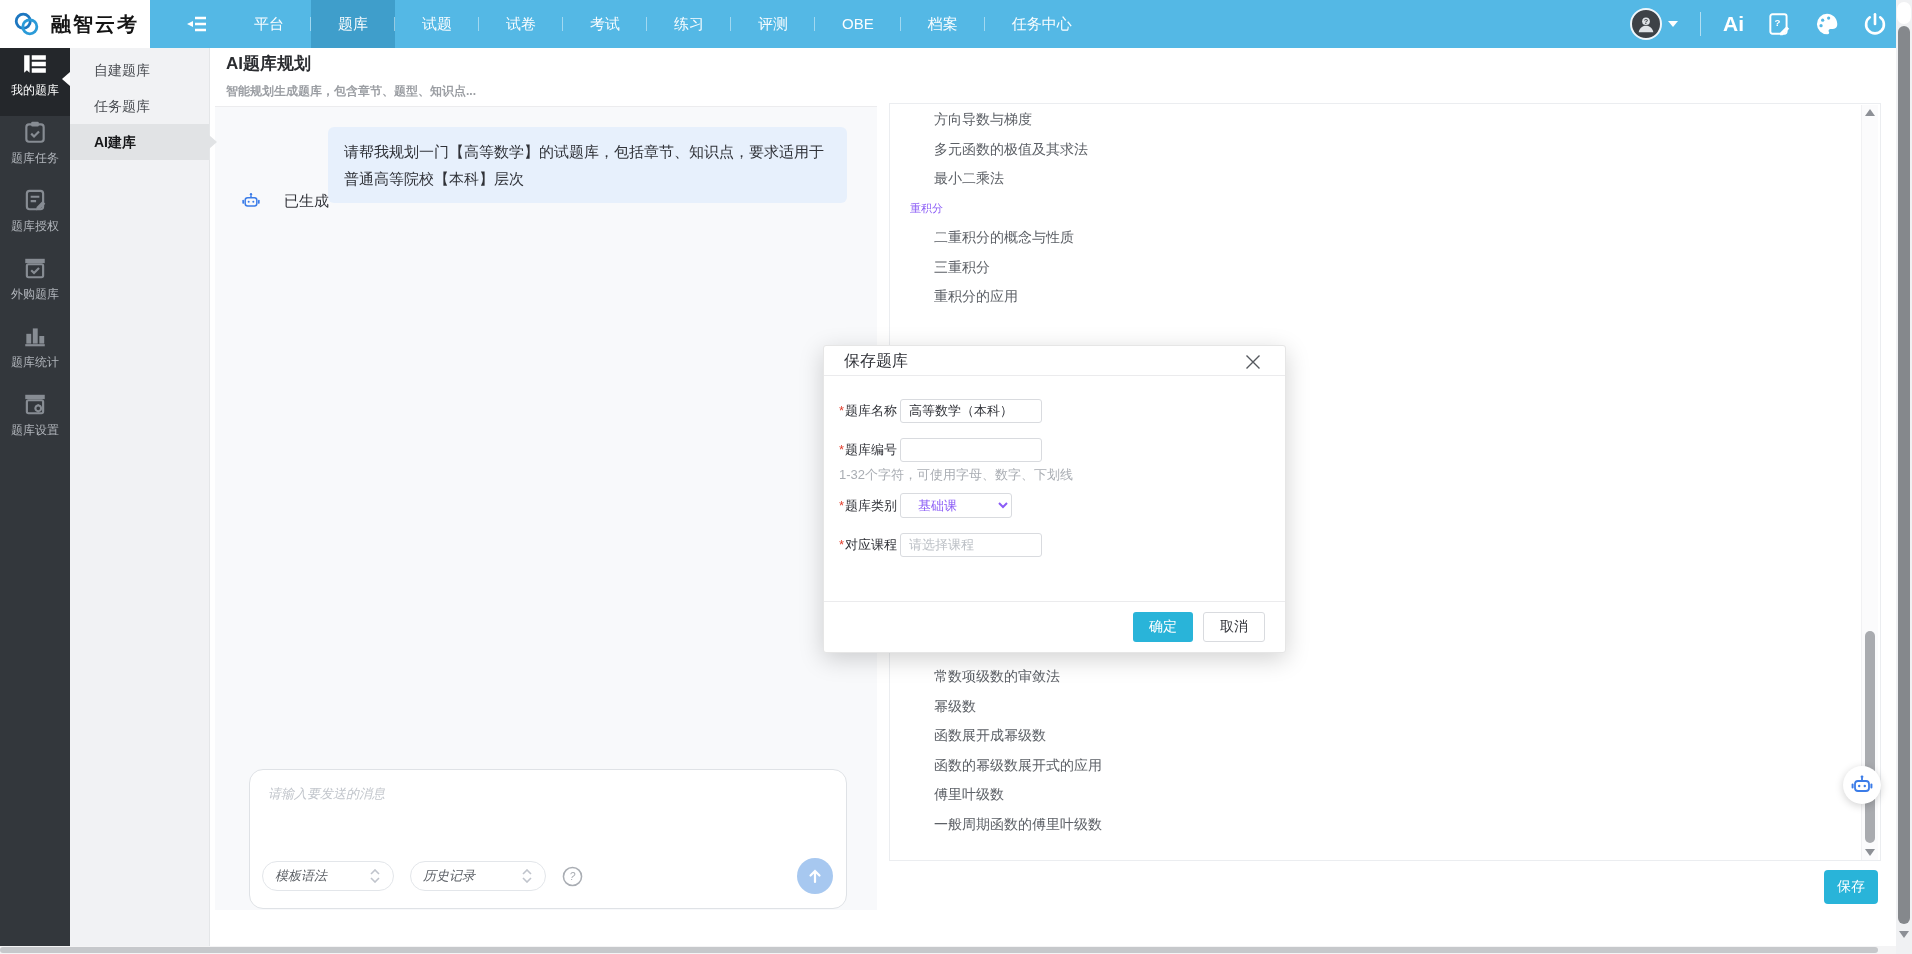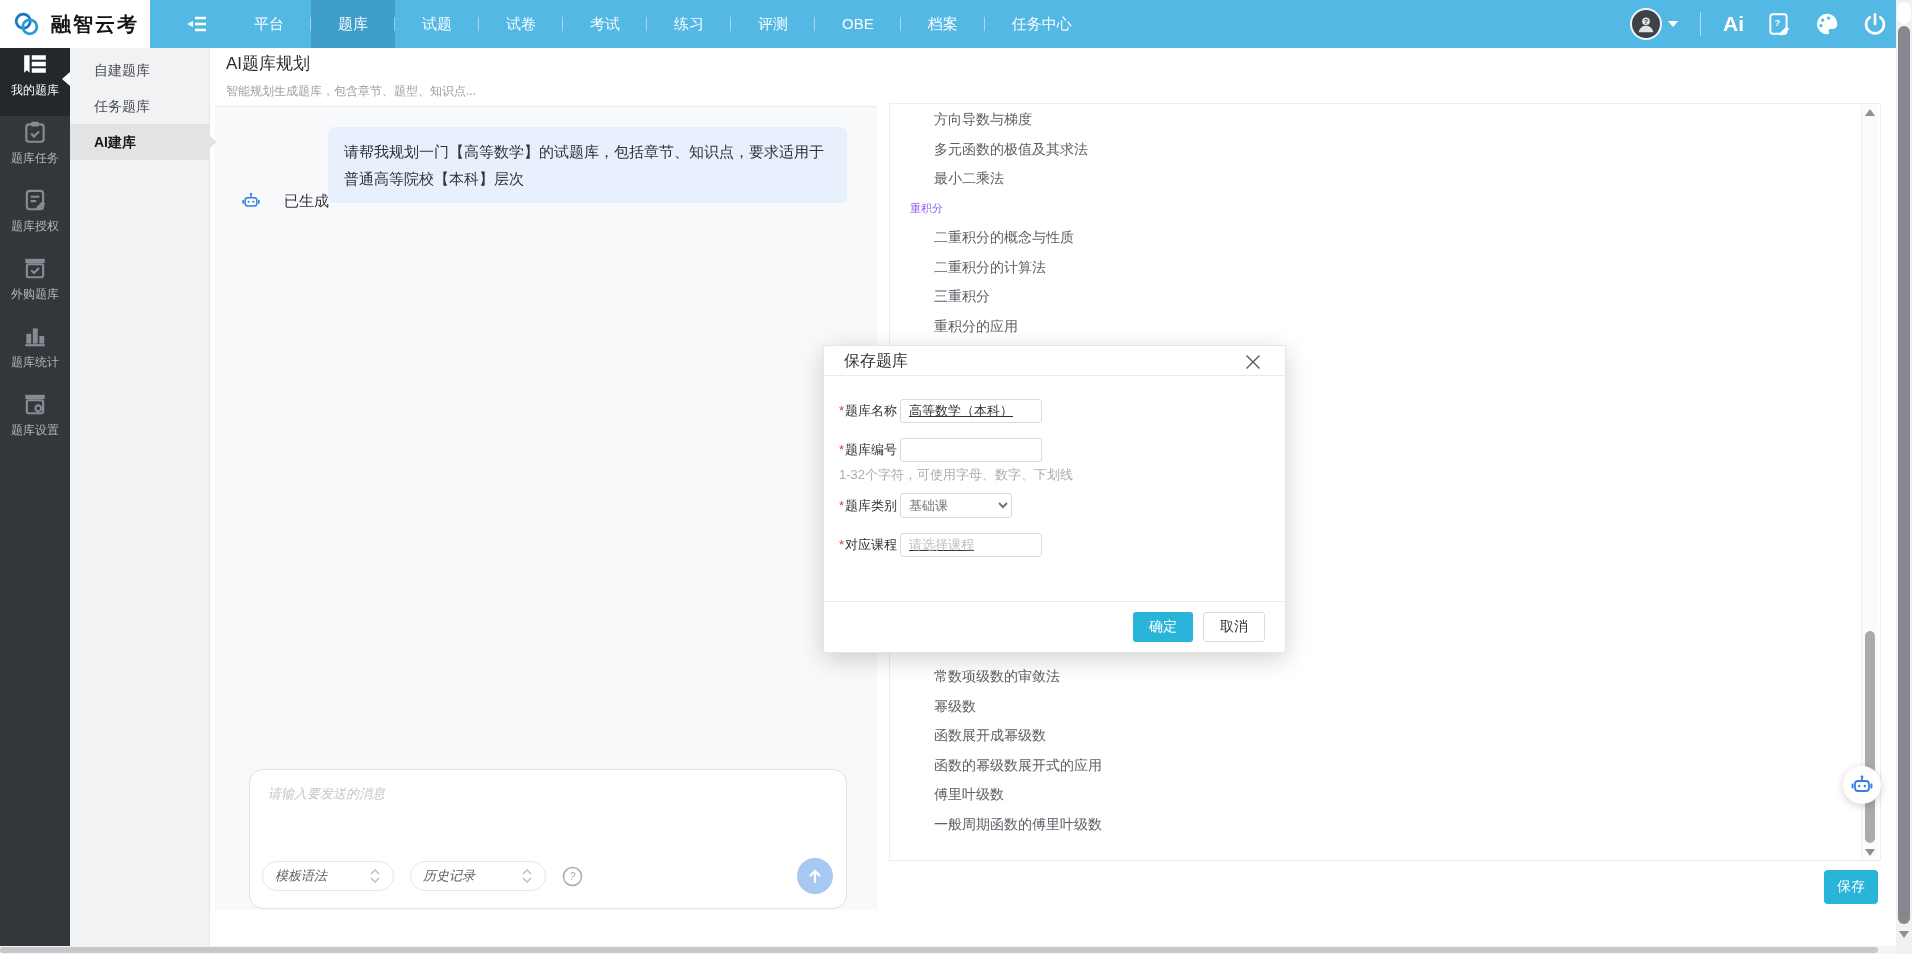--- a/index.html
+++ b/index.html
@@ -45,21 +45,21 @@
   
   .subsidebar { position:absolute; left:70px; top:48px; width:140px; height:898px; background:#f1f2f4;
     border-right:1px solid #e4e6e8; z-index:19; padding-top:4px; }
   .ss-item { position:relative; height:36px; line-height:36px; padding-left:24px; font-size:14px; color:#4a4d52;
     cursor:pointer; white-space:nowrap; }
   .ss-item.active { background:#e1e3e5; color:#17181a; font-weight:bold; }
   .ss-item.active::after { content:''; position:absolute; right:-8px; top:11px; width:0; height:0;
     border-top:7px solid transparent; border-bottom:7px solid transparent; border-left:8px solid #e1e3e5; }
 
   
-  .page-head { position:absolute; left:226px; top:52px; }
+  .page-head { position:absolute; left:226px; top:52px;font-weight:bold; }
   .page-title { font-size:17px; color:#2a2c30; }
   .page-sub { margin-top:8px; font-size:12px; color:#9b9ea3; }
 
   
   .chat { position:absolute; left:215px; top:106px; width:662px; height:804px; background:#f8f9fb;
     border-top:1px solid #ececee; }
   .bubble { position:absolute; right:30px; top:20px; width:519px; background:#e7f0fc; border-radius:6px;
     padding:11px 16px; font-size:15px; line-height:27px; color:#303238; }
   .status-row { position:absolute; left:26px; top:84px; display:flex; align-items:flex-end; gap:23px; }
   .status-row .robot-s { width:20px; height:20px; color:#3b7ce8; }
@@ -107,23 +107,23 @@
     box-shadow:0 6px 24px rgba(0,0,0,.18); border:1px solid #e6e6e6; z-index:50; }
   .dlg-head { height:30px; line-height:30px; padding-left:20px; font-size:16px; color:#303238;
     border-bottom:1px solid #ebebed; }
   .dlg-close { position:absolute; right:24px; top:8px; width:16px; height:16px; color:#55585e; cursor:pointer; }
   .dlg-body { padding:22px 20px 0 15px; }
   .frow { display:flex; align-items:center; height:25px; margin-bottom:14px; }
   .flabel { font-size:13px; color:#303238; white-space:nowrap; margin-right:3px; }
   .req { color:#e2402f; margin-right:1px; }
   .fin { height:24px; border:1px solid #d9dbdf; border-radius:3px; font-size:13px; color:#303238; padding:0 8px;
     font-family:inherit; outline:none; }
-  .fin.w142 { width:142px;text-decoration:underline; }
-  .fsel { height:25px; width:112px; border:1px solid #d9dbdf; border-radius:3px; font-size:13px; color:#737373;
-    padding:0 4px; font-family:inherit; background:#fff; outline:none; }
+  .fin.w142 { width:142px; }
+  .fsel { height:25px; width:112px; border:1px solid #d9dbdf; border-radius:3px; font-size:13px; color:#8b5cf6;
+    padding:0 13px; font-family:inherit; background:#fff; outline:none; }
   .fhint { font-size:13px; color:#a9adb3; margin:-10px 0 9px 0; height:18px; line-height:18px; }
   .fin::placeholder { color:#bcc0c6; }
   .dlg-foot { position:absolute; left:0; bottom:0; width:100%; height:51px; border-top:1px solid #ebebed;
     display:flex; align-items:center; justify-content:flex-end; gap:10px; padding-right:20px; }
   .btn-ok { width:60px; height:30px; background:#29b4d9; color:#fff; border:none; border-radius:3px; font-size:14px;
     cursor:pointer; font-family:inherit; }
   .btn-cancel { width:62px; height:30px; background:#fff; color:#303238; border:1px solid #d9dbdf; border-radius:3px;
     font-size:14px; cursor:pointer; font-family:inherit; }
 
   
@@ -350,23 +350,20 @@
         </li>
 
         <li class="lv1">
           <span>重积分</span>
         </li>
 
         <li class="lv2">
           <span>二重积分的概念与性质</span>
         </li>
 
-        <li class="lv2">
-          <span>二重积分的计算法</span>
-        </li>
 
         <li class="lv2">
           <span>三重积分</span>
         </li>
 
         <li class="lv2">
           <span>重积分的应用</span>
         </li>
       </ul>
     <ul class="olist bottom">

